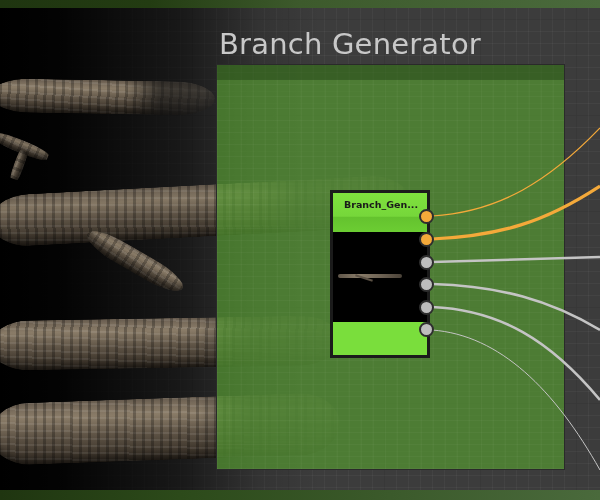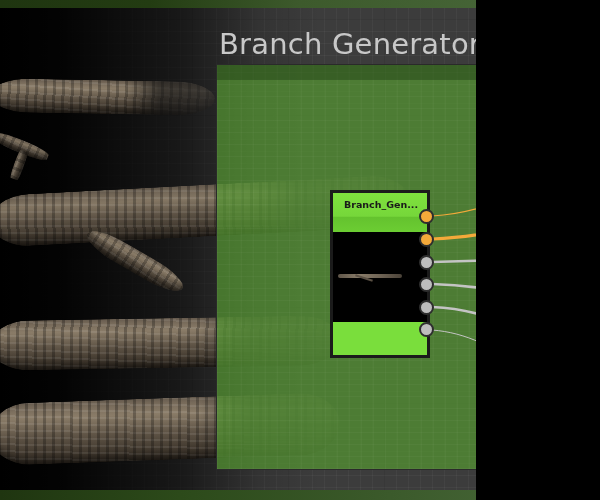--- a/index.html
+++ b/index.html
@@ -1,17 +1,17 @@
 <!DOCTYPE html>
 <html><head>
 <meta charset="utf-8">
 <style>
   html, body { margin:0; padding:0; }
   body { width:600px; height:500px; overflow:hidden; position:relative; background:#000; font-family:"DejaVu Sans", sans-serif; }
-  .canvas { position:absolute; left:0; top:0; width:476px; height:500px; overflow:hidden;
+  .canvas { position:absolute; left:0; top:0; width:600px; height:500px; overflow:hidden;
     background:
       linear-gradient(90deg, rgba(0,0,0,1) 0px, rgba(0,0,0,0.95) 60px, rgba(0,0,0,0.6) 180px, rgba(0,0,0,0.15) 260px, rgba(0,0,0,0) 320px),
       repeating-linear-gradient(0deg, rgba(255,255,255,0.035) 0 1px, transparent 1px 12px),
       repeating-linear-gradient(90deg, rgba(255,255,255,0.035) 0 1px, transparent 1px 12px),
       repeating-linear-gradient(0deg, rgba(0,0,0,0.18) 0 1px, transparent 1px 96px),
       repeating-linear-gradient(90deg, rgba(0,0,0,0.18) 0 1px, transparent 1px 96px),
       #3c3c3c;
   }
   .top-bar { position:absolute; left:0; top:0; width:600px; height:8px;
     background:linear-gradient(90deg,#1f3510 0%,#233c12 25%,#3d5a2c 50%,#4a6a3c 100%); }

